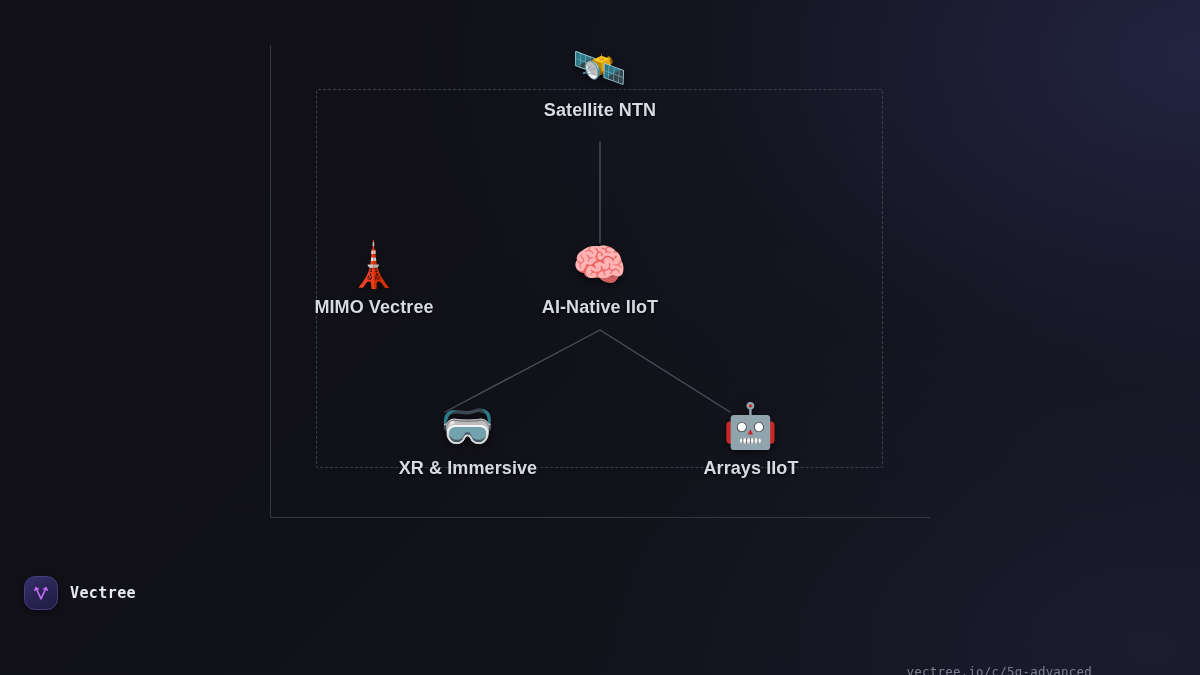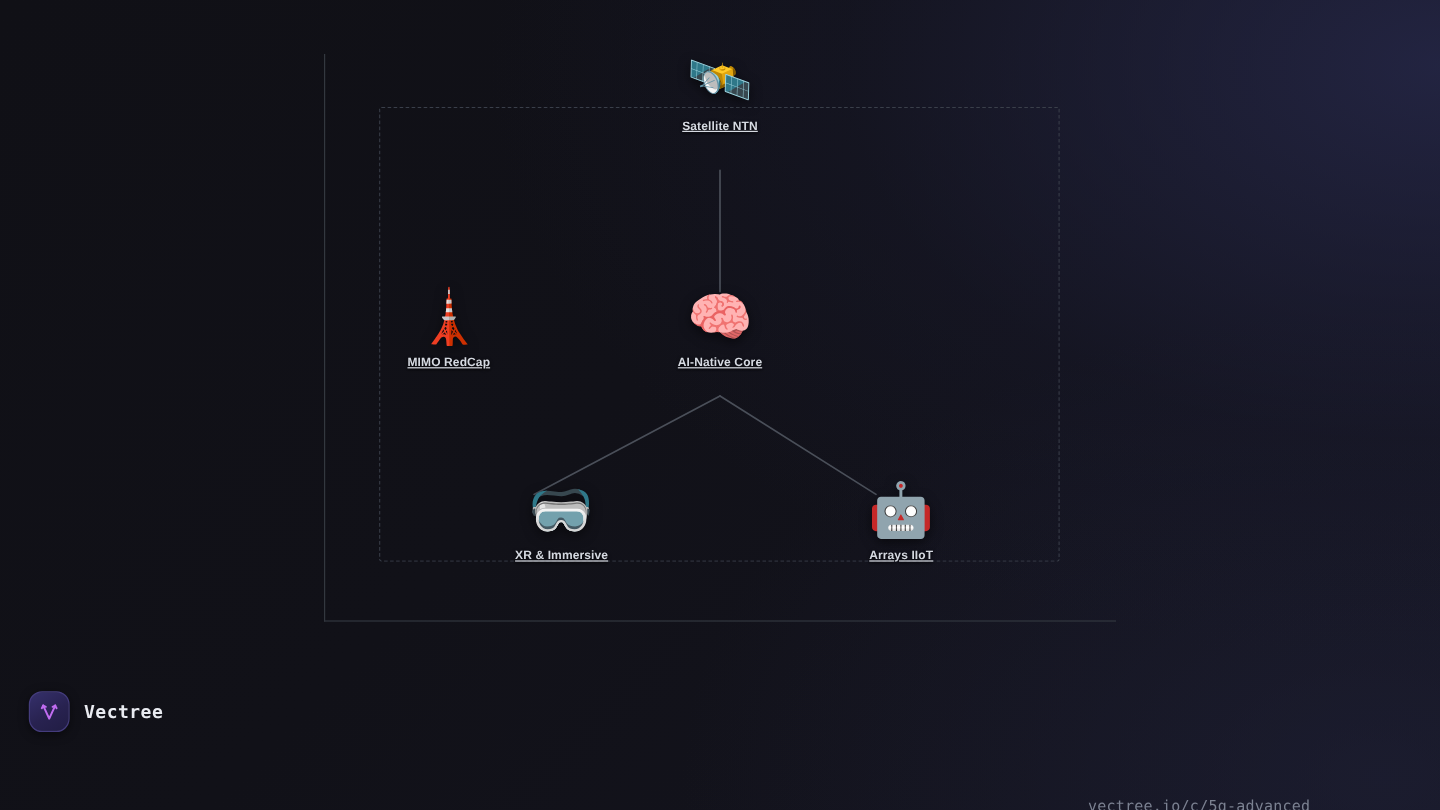--- a/index.html
+++ b/index.html
@@ -41,27 +41,26 @@
   }
   .node .glyph {
     display:block;
     line-height:1;
     font-family:"DejaVu Sans", sans-serif;
     filter: drop-shadow(0 3px 5px rgba(0,0,0,0.55));
   }
   .node .label {
     display:block;
     margin-top:10px;
-    font-size:10px;
+    font-size:18px;
     font-weight:bold;
     color:#d6dae2;
     letter-spacing:0.1px;
     text-shadow:0 1px 3px rgba(0,0,0,0.9);
     white-space:nowrap;
-    text-decoration:underline;
   }
 
   
   #footer { position:absolute; left:0; top:540px; width:1116px; height:135px; }
 
   #brandrow {
     position:absolute; left:24px; top:36px;
     display:flex; align-items:center; gap:12px;
   }
   #logo-mark {
@@ -110,26 +109,26 @@
       </g>
     </svg>
 
     <div class="node" style="left:600px; top:46px;">
       <span class="glyph" style="font-size:44px;">🛰️</span>
       <span class="label">Satellite NTN</span>
     </div>
 
     <div class="node" style="left:374px; top:243px;">
       <span class="glyph" style="font-size:44px;">🗼</span>
-      <span class="label">MIMO RedCap</span>
+      <span class="label">MIMO Vectree</span>
     </div>
 
     <div class="node" style="left:600px; top:243px;">
       <span class="glyph" style="font-size:44px;">🧠</span>
-      <span class="label">AI-Native Core</span>
+      <span class="label">AI-Native IIoT</span>
     </div>
 
     <div class="node" style="left:468px; top:404px;">
       <span class="glyph" style="font-size:44px;">🥽</span>
       <span class="label">XR &amp; Immersive</span>
     </div>
 
     <div class="node" style="left:751px; top:404px;">
       <span class="glyph" style="font-size:44px;">🤖</span>
       <span class="label">Arrays IIoT</span>

